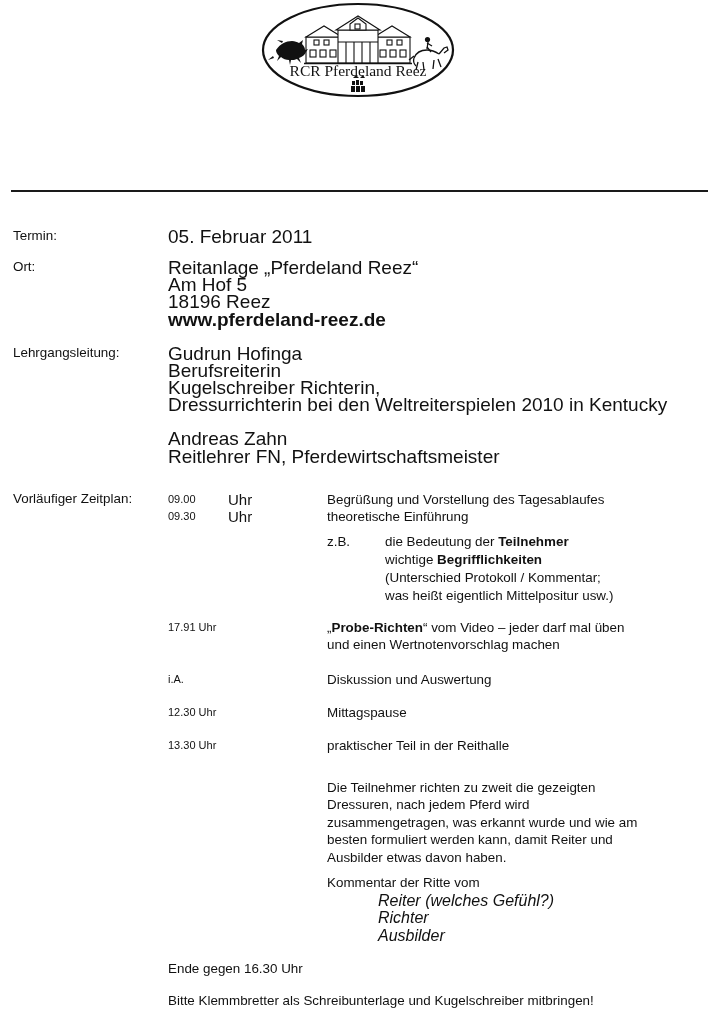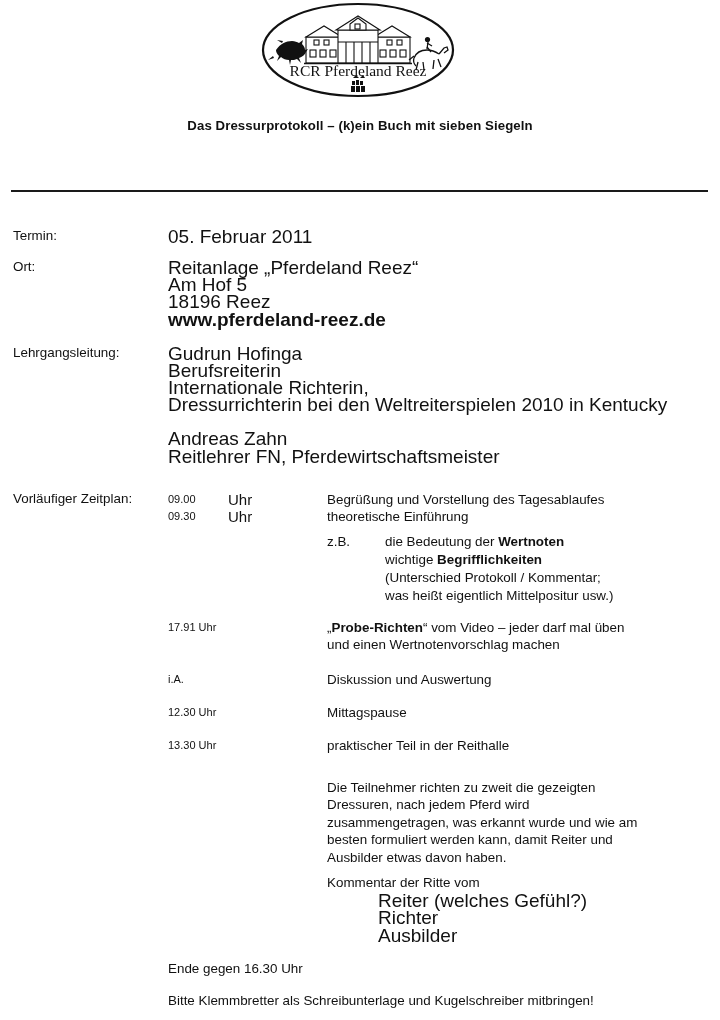--- a/index.html
+++ b/index.html
@@ -103,23 +103,24 @@
   .sub-indent {
     position: absolute;
     left: 385px;
     font-size: 13.4px;
     line-height: 17.4px;
     white-space: pre-wrap;
   }
   .sub-indent2 {
     position: absolute;
     left: 378px;
-    font-size: 19px;
-    line-height: 17.4px;
-    white-space: pre-wrap;
+    font-size: 16px;
+    line-height: 17.4px;
+    white-space: pre-wrap;
+    font-style: italic;
   }
   .footer-line {
     position: absolute;
     left: 168px;
     font-size: 13.4px;
     white-space: nowrap;
   }
 </style>
 </head>
 <body>
@@ -203,21 +204,20 @@
       <rect x="91" y="84" width="4" height="6"></rect>
       <rect x="96" y="84" width="4" height="6"></rect>
       <rect x="101" y="84" width="4" height="6"></rect>
       <path d="M93 76 l3 -3 l3 3 z"></path>
       <path d="M100 76 l3 -3 l2 3 z"></path>
     </g>
   </svg>
 </div>
 
 <div class="title-block">
-  <div class="doc-title">Das Dressurprotokoll – (k)ein Buch mit sieben Siegeln</div>
 </div>
 
 <div class="divider"></div>
 
 <div class="row" style="top:228px;">
   <div class="label-col">Termin:</div>
   <div class="value-col">05. Februar 2011</div>
 </div>
 
 <div class="row" style="top:259px;">
@@ -226,37 +226,37 @@
 </div>
 <div class="value-col" style="top:276px;">Am Hof 5</div>
 <div class="value-col" style="top:293px;">18196 Reez</div>
 <div class="value-col bold" style="top:311px;">www.pferdeland-reez.de</div>
 
 <div class="row" style="top:345px;">
   <div class="label-col">Lehrgangsleitung:</div>
   <div class="value-col" style="top:0;">Gudrun Hofinga</div>
 </div>
 <div class="value-col" style="top:362px;">Berufsreiterin</div>
-<div class="value-col" style="top:379px;">Internationale Richterin,</div>
+<div class="value-col" style="top:379px;">Kugelschreiber Richterin,</div>
 <div class="value-col" style="top:396px;">Dressurrichterin bei den Weltreiterspielen 2010 in Kentucky</div>
 <div class="value-col" style="top:430px;">Andreas Zahn</div>
 <div class="value-col" style="top:448px;">Reitlehrer FN, Pferdewirtschaftsmeister</div>
 
 <div class="label-col" style="top:491px;">Vorläufiger Zeitplan:</div>
 
 <div class="sched-time" style="top:491px;">09.00</div>
 <div class="sched-uhr" style="top:491px;">Uhr</div>
 <div class="sched-desc" style="top:491px;">Begrüßung und Vorstellung des Tagesablaufes</div>
 
 <div class="sched-time" style="top:508px;">09.30</div>
 <div class="sched-uhr" style="top:508px;">Uhr</div>
 <div class="sched-desc" style="top:508px;">theoretische Einführung</div>
 
 <div class="sched-desc" style="top:533px;">z.B.</div>
-<div class="sub-indent" style="top:533px;"><span>die Bedeutung der </span><span class="bold">Wertnoten</span></div>
+<div class="sub-indent" style="top:533px;"><span>die Bedeutung der </span><span class="bold">Teilnehmer</span></div>
 <div class="sub-indent" style="top:551px;"><span>wichtige </span><span class="bold">Begrifflichkeiten</span></div>
 <div class="sub-indent" style="top:569px;">(Unterschied Protokoll / Kommentar;</div>
 <div class="sub-indent" style="top:587px;">was heißt eigentlich Mittelpositur usw.)</div>
 
 <div class="sched-time" style="top:619px;">17.91 Uhr</div>
 <div class="sched-desc" style="top:619px;"><span>„</span><span class="bold">Probe-Richten</span><span>“ vom Video – jeder darf mal üben
 und einen Wertnotenvorschlag machen</span></div>
 
 <div class="sched-time" style="top:671px;">i.A.</div>
 <div class="sched-desc" style="top:671px;">Diskussion und Auswertung</div>

